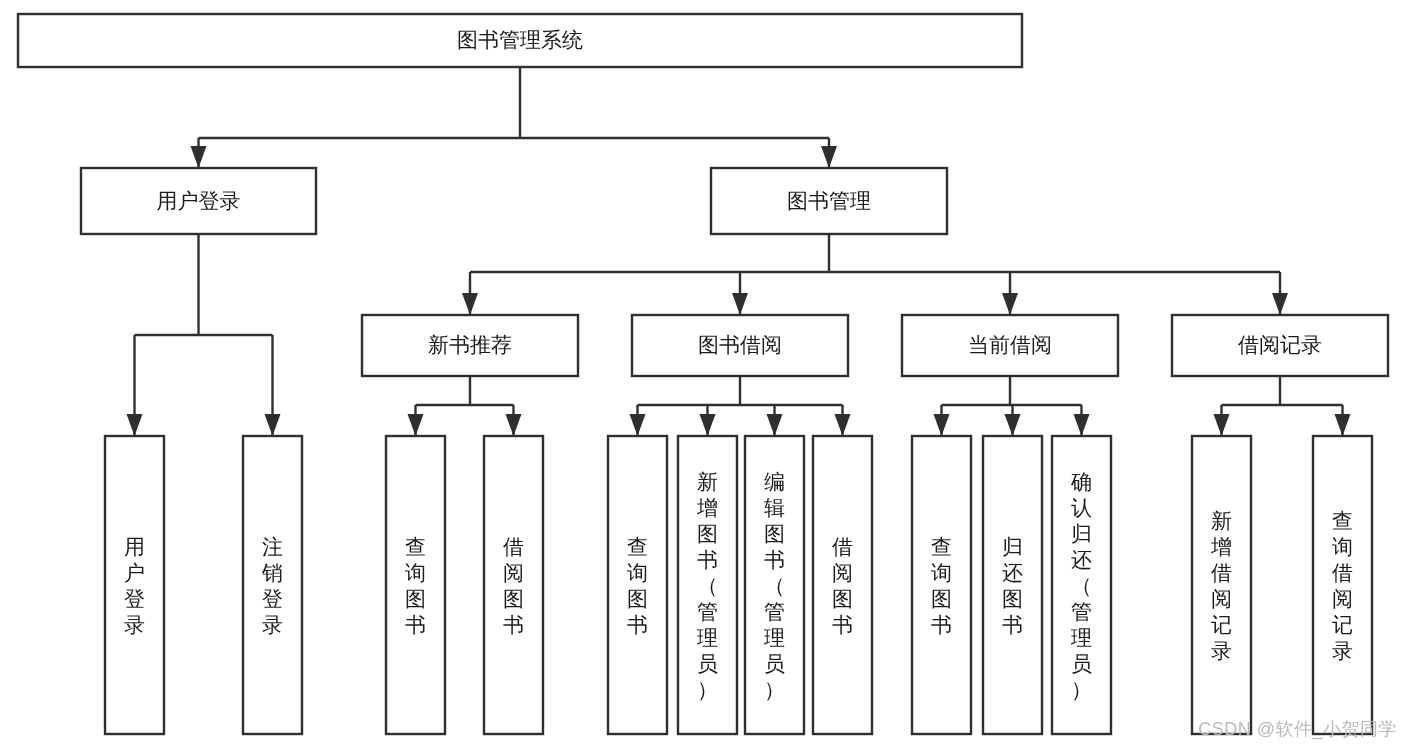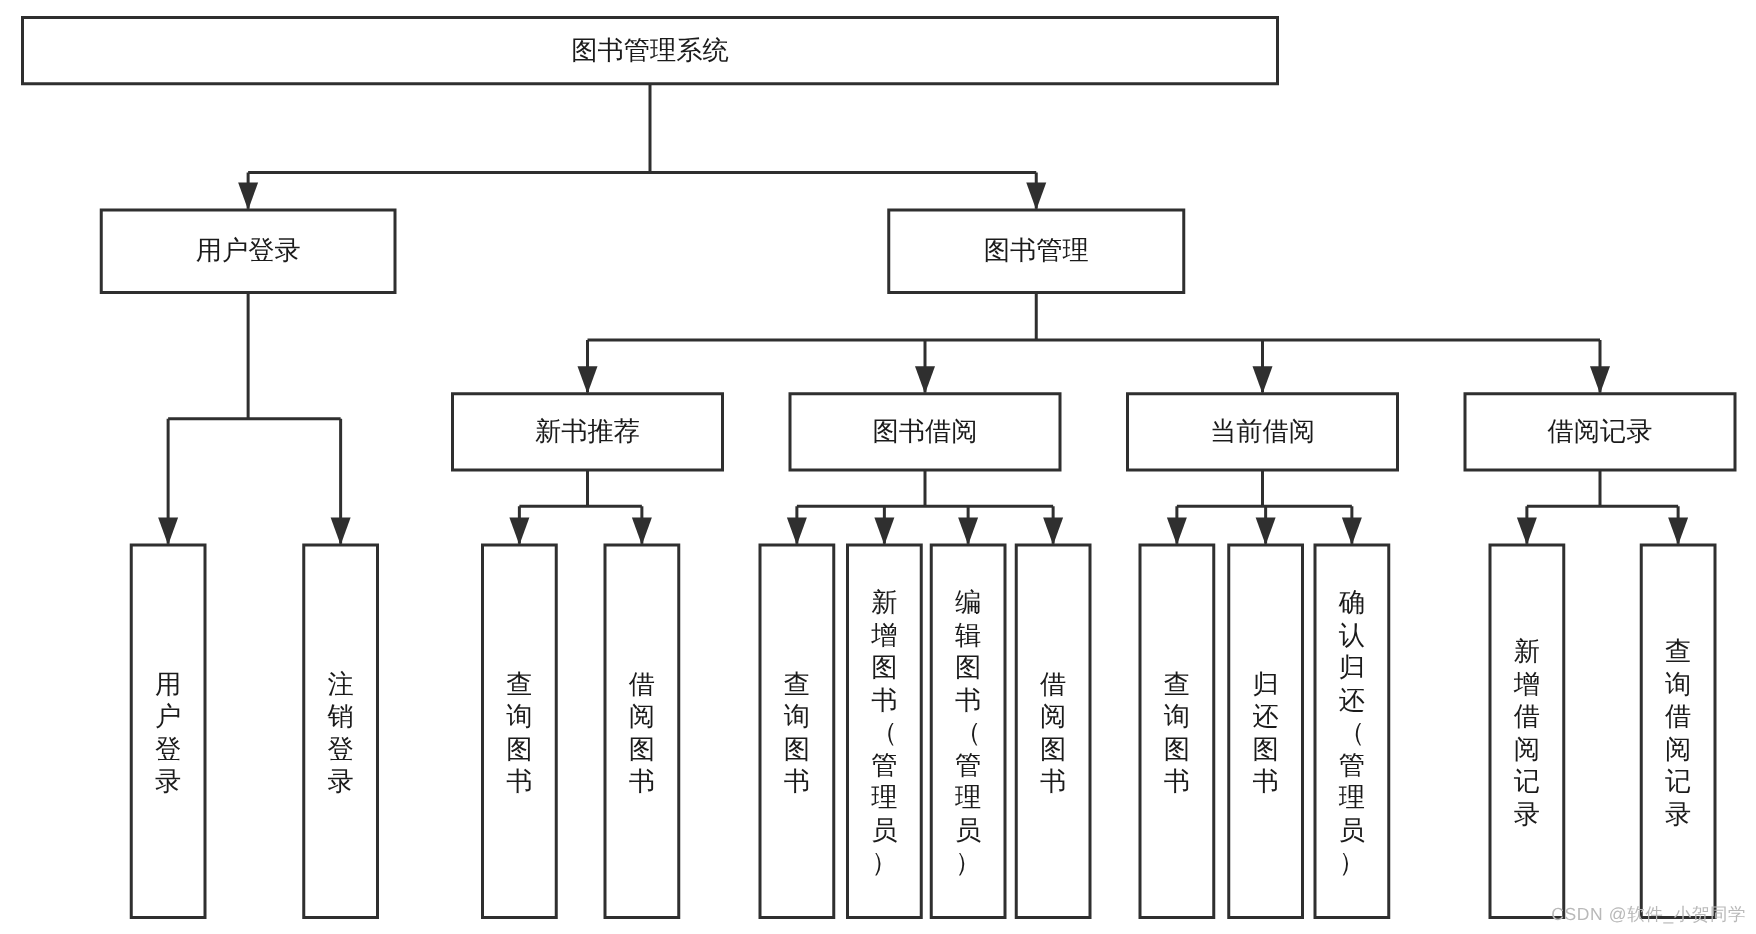--- a/index.html
+++ b/index.html
@@ -47,21 +47,21 @@
   }
   .arrow-head {
     fill: #2f2f2f;
     stroke: none;
   }
   .watermark {
     position: absolute;
     right: 8px;
     bottom: 6px;
     font-family: "Liberation Sans", "DejaVu Sans", sans-serif;
-    font-size: 14px;
+    font-size: 18px;
     color: #b9b9b9;
     letter-spacing: 0.5px;
     white-space: nowrap;
     user-select: none;
     margin-left: 24px;
   }
 </style>
 </head>
 <body>
 

